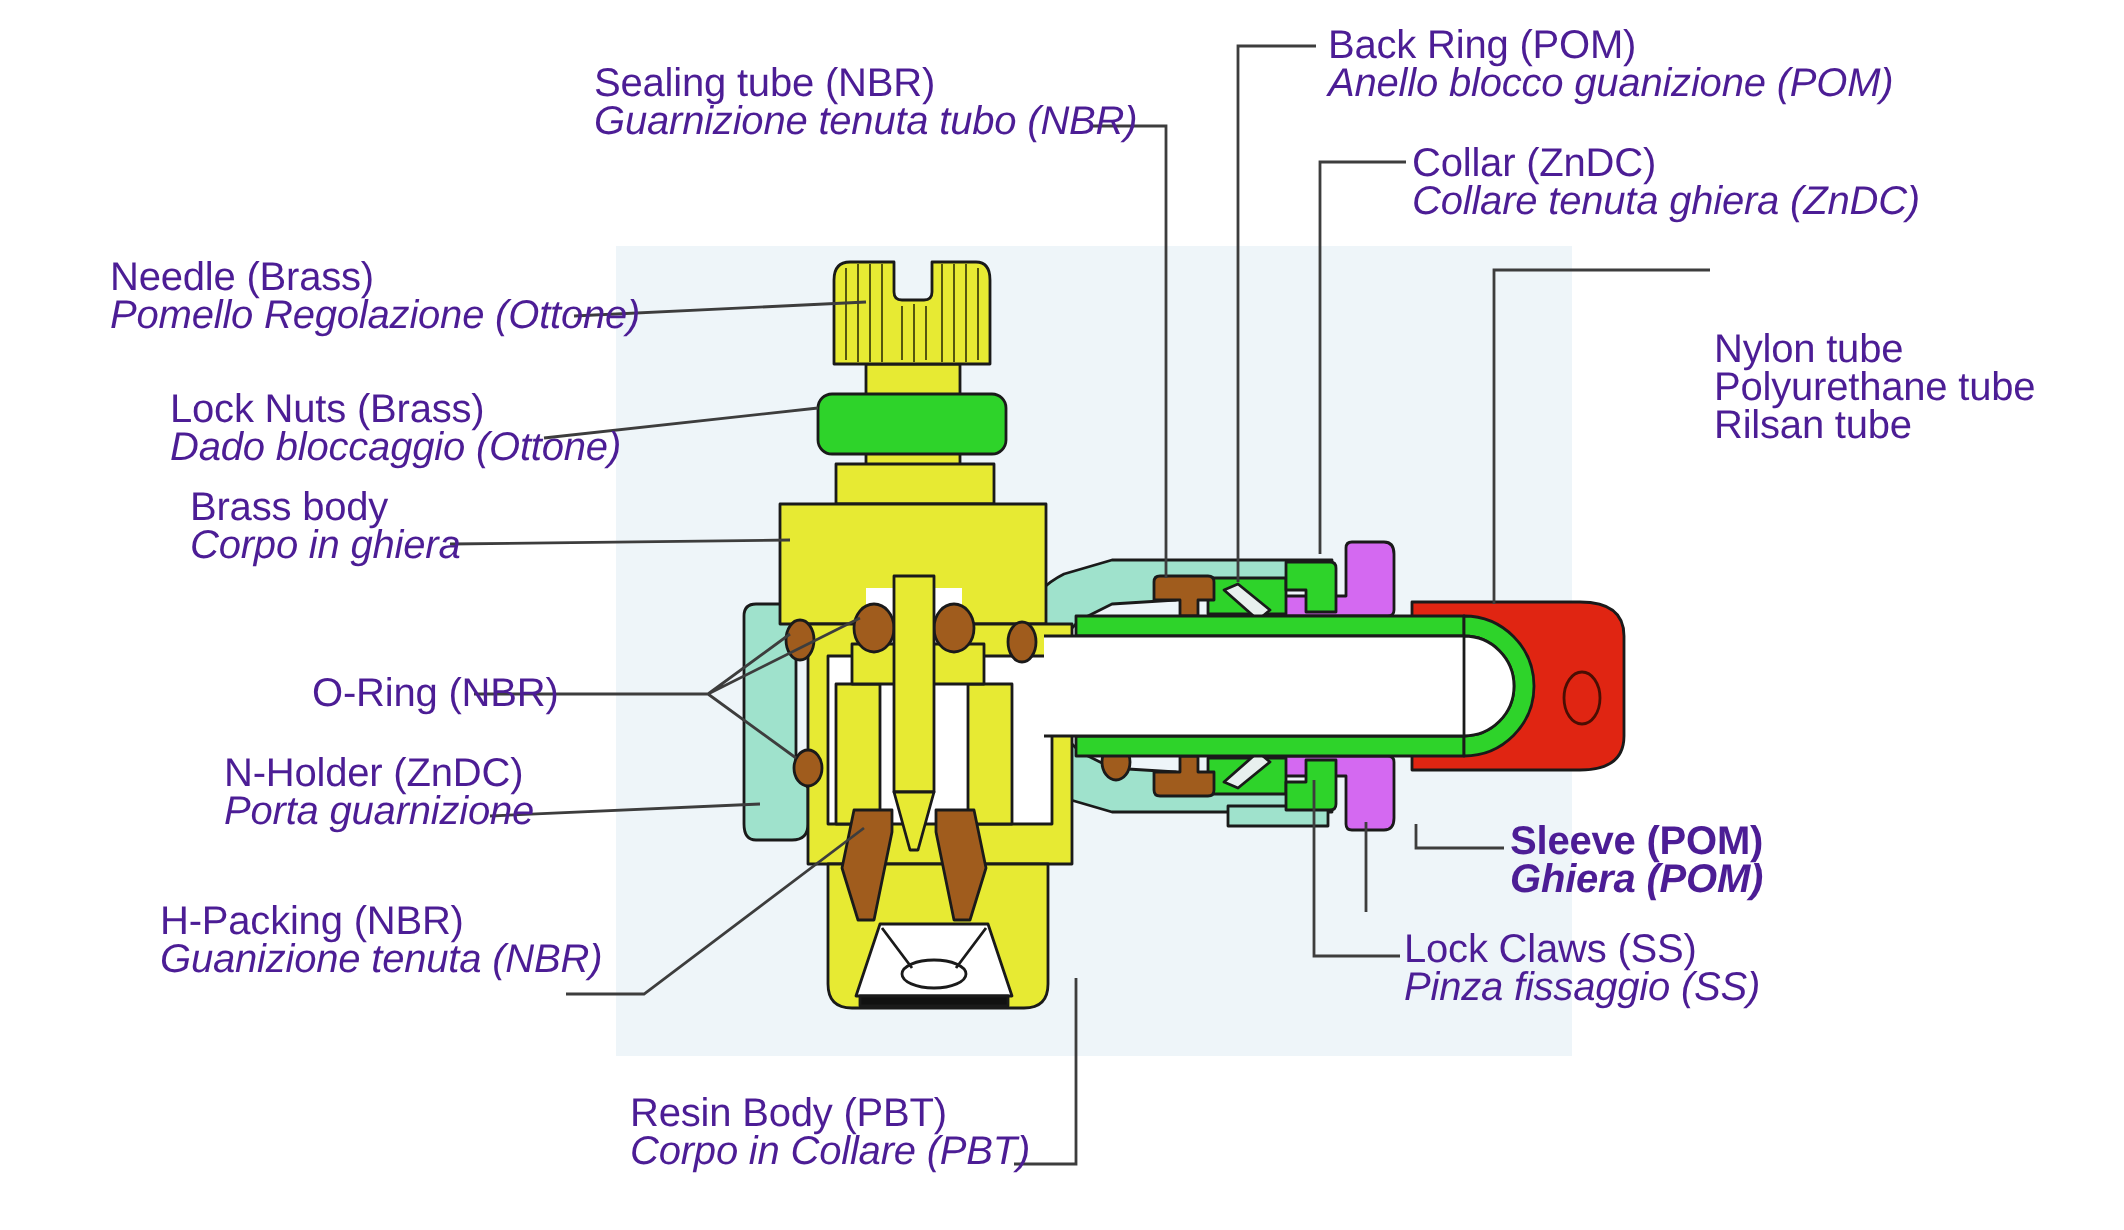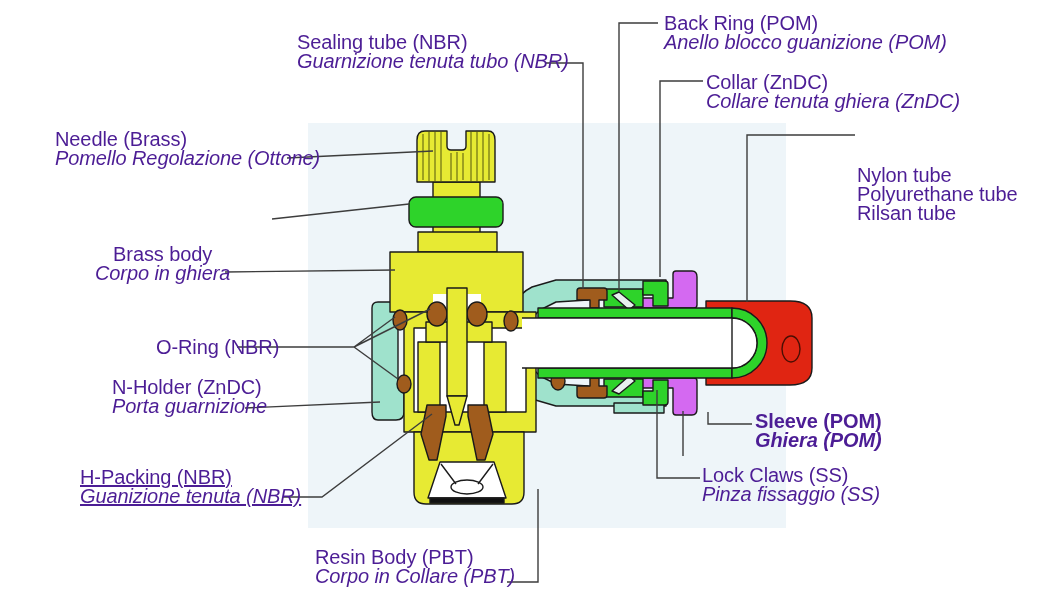--- a/index.html
+++ b/index.html
@@ -112,36 +112,40 @@
       <path d="M752,424 L708,424 L708,412 M683,411 L683,456"></path>
       <path d="M700,478 L657,478 L657,390"></path>
     </g>
   </svg>
 
   <div class="label" style="left:55px;top:130px;">
     <span class="en">Needle (Brass)</span>
     <span class="it">Pomello Regolazione (Ottone)</span>
   </div>
 
+  <div class="label" style="left:85px;top:196px;">
+    <span class="en">Lock Nuts (Brass)</span>
+    <span class="it">Dado bloccaggio (Ottone)</span>
+  </div>
 
-  <div class="label" style="left:95px;top:245px;text-align:center;">
+  <div class="label" style="left:95px;top:245px;">
     <span class="en">Brass body</span>
     <span class="it">Corpo in ghiera</span>
   </div>
 
   <div class="label" style="left:113px;top:338px;margin-left:43px;">
     <span class="en">O-Ring (NBR)</span>
   </div>
 
   <div class="label" style="left:112px;top:378px;">
     <span class="en">N-Holder (ZnDC)</span>
     <span class="it">Porta guarnizione</span>
   </div>
 
-  <div class="label" style="left:80px;top:468px;text-decoration:underline;">
+  <div class="label" style="left:80px;top:452px;">
     <span class="en">H-Packing (NBR)</span>
     <span class="it">Guanizione tenuta (NBR)</span>
   </div>
 
   <div class="label" style="left:315px;top:548px;">
     <span class="en">Resin Body (PBT)</span>
     <span class="it">Corpo in Collare (PBT)</span>
   </div>
 
   <div class="label" style="left:297px;top:33px;">

